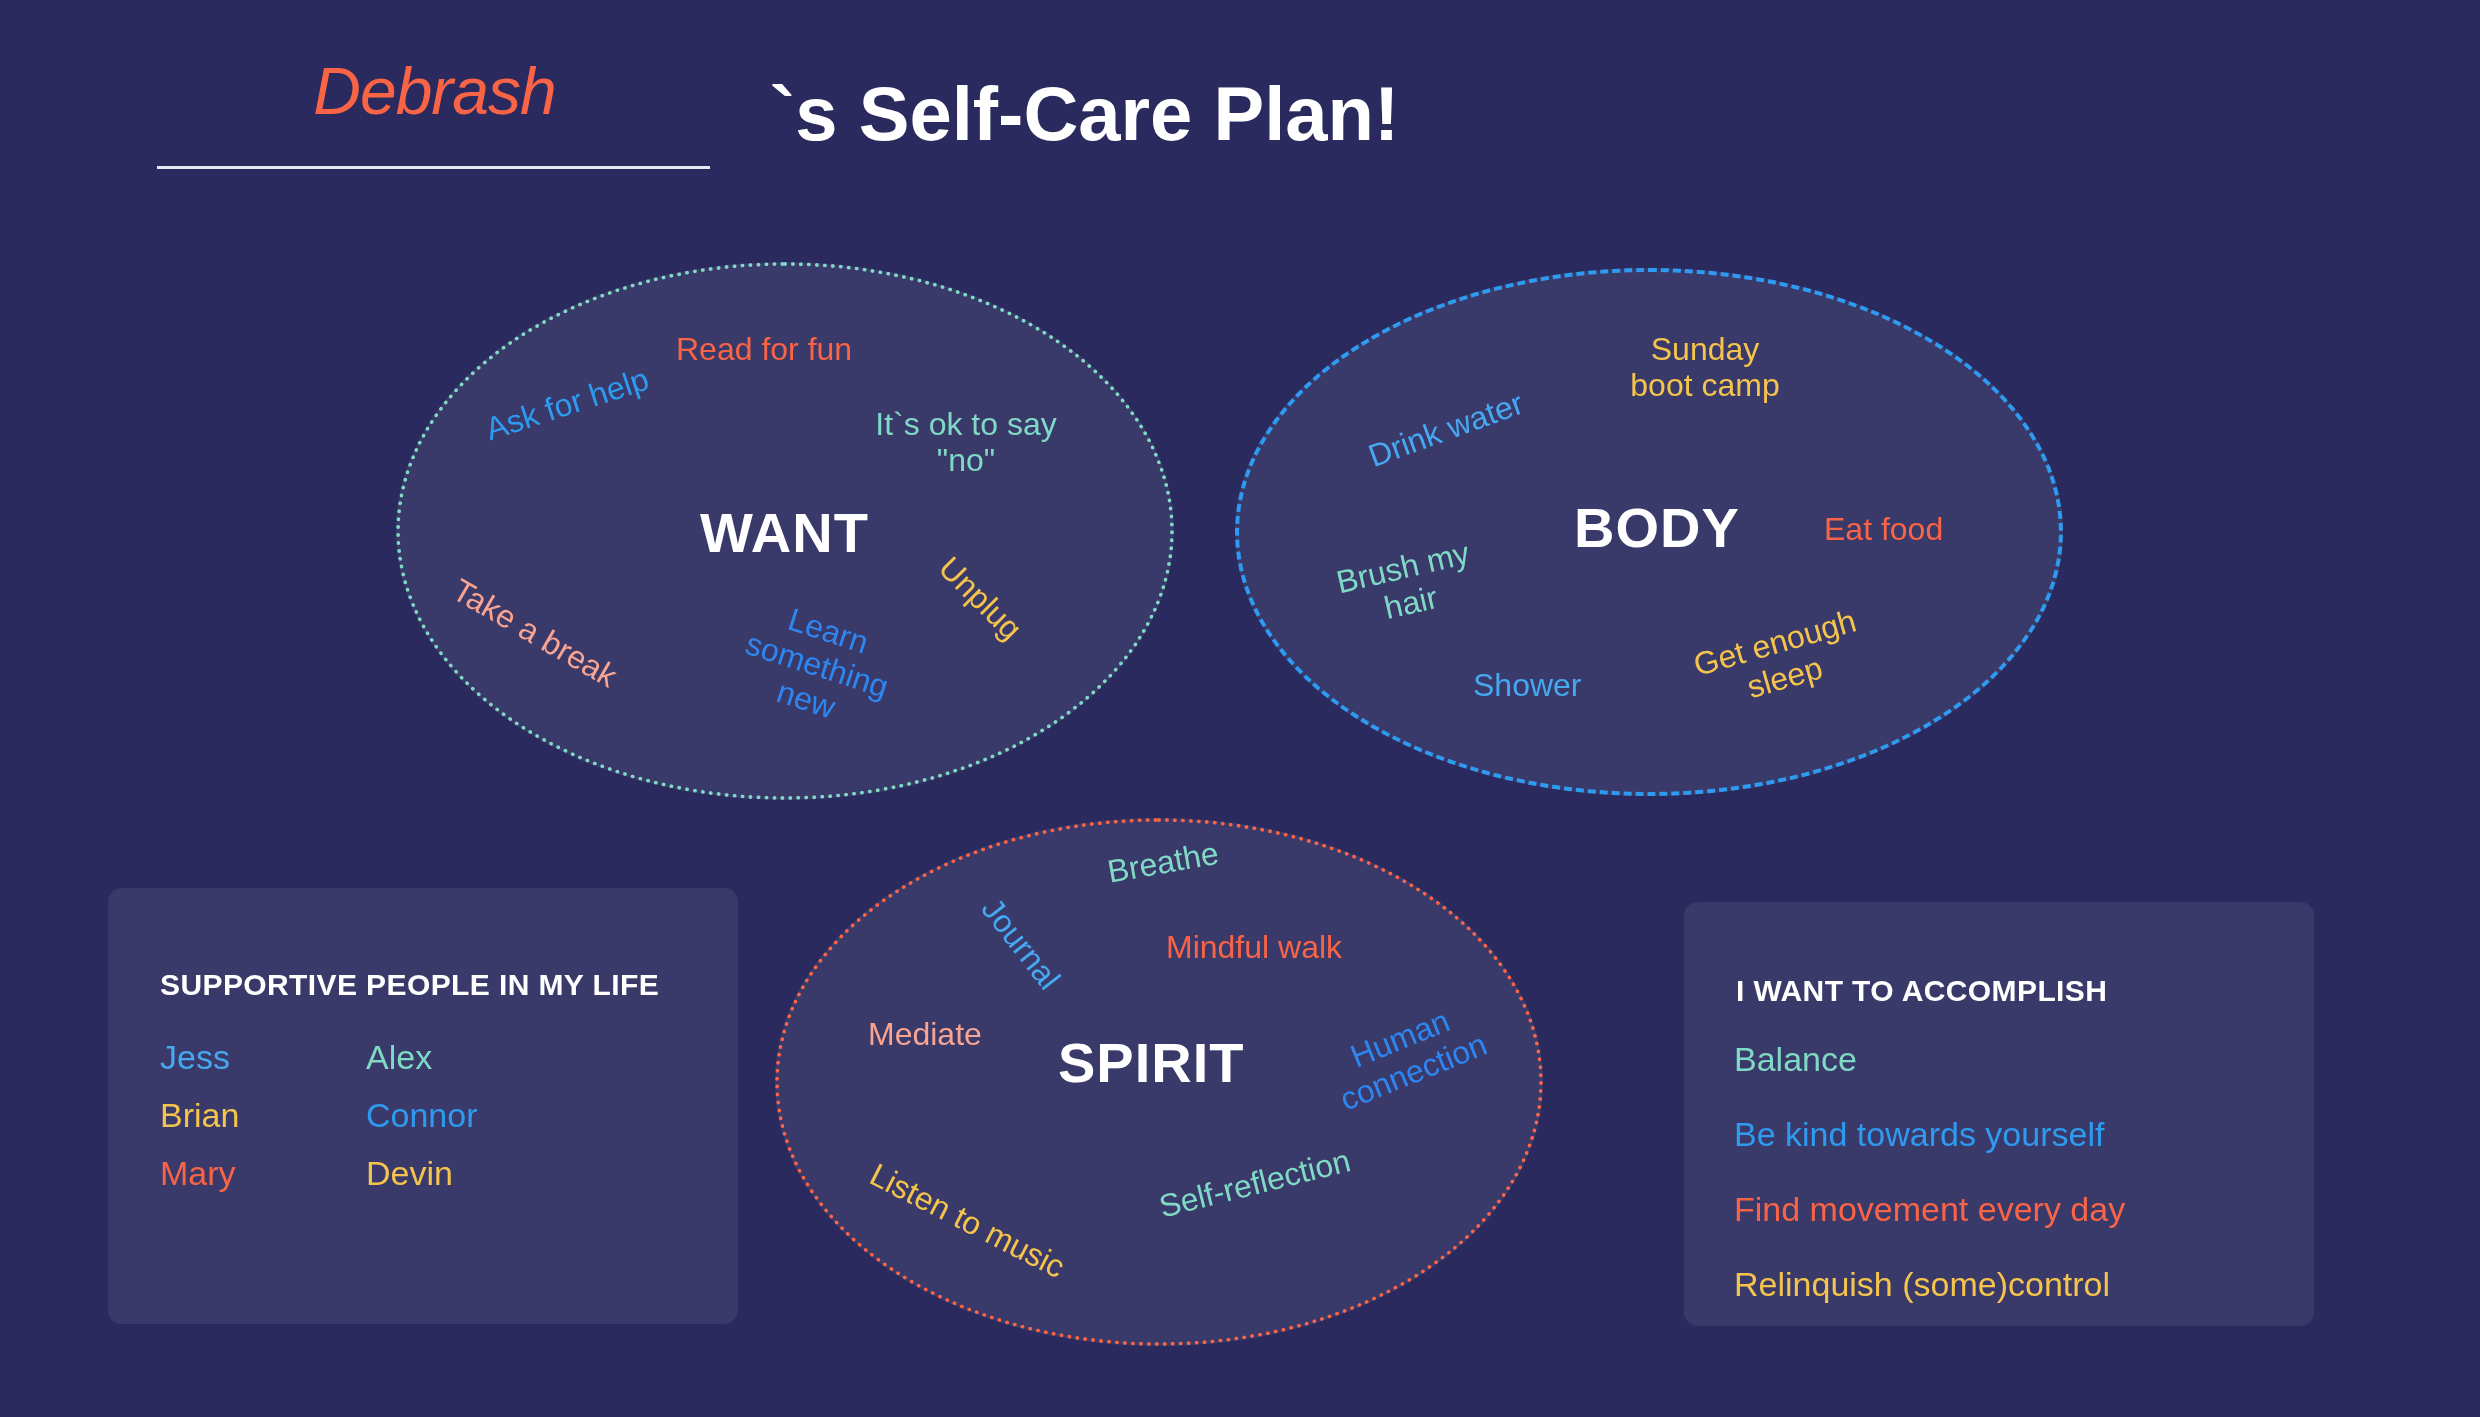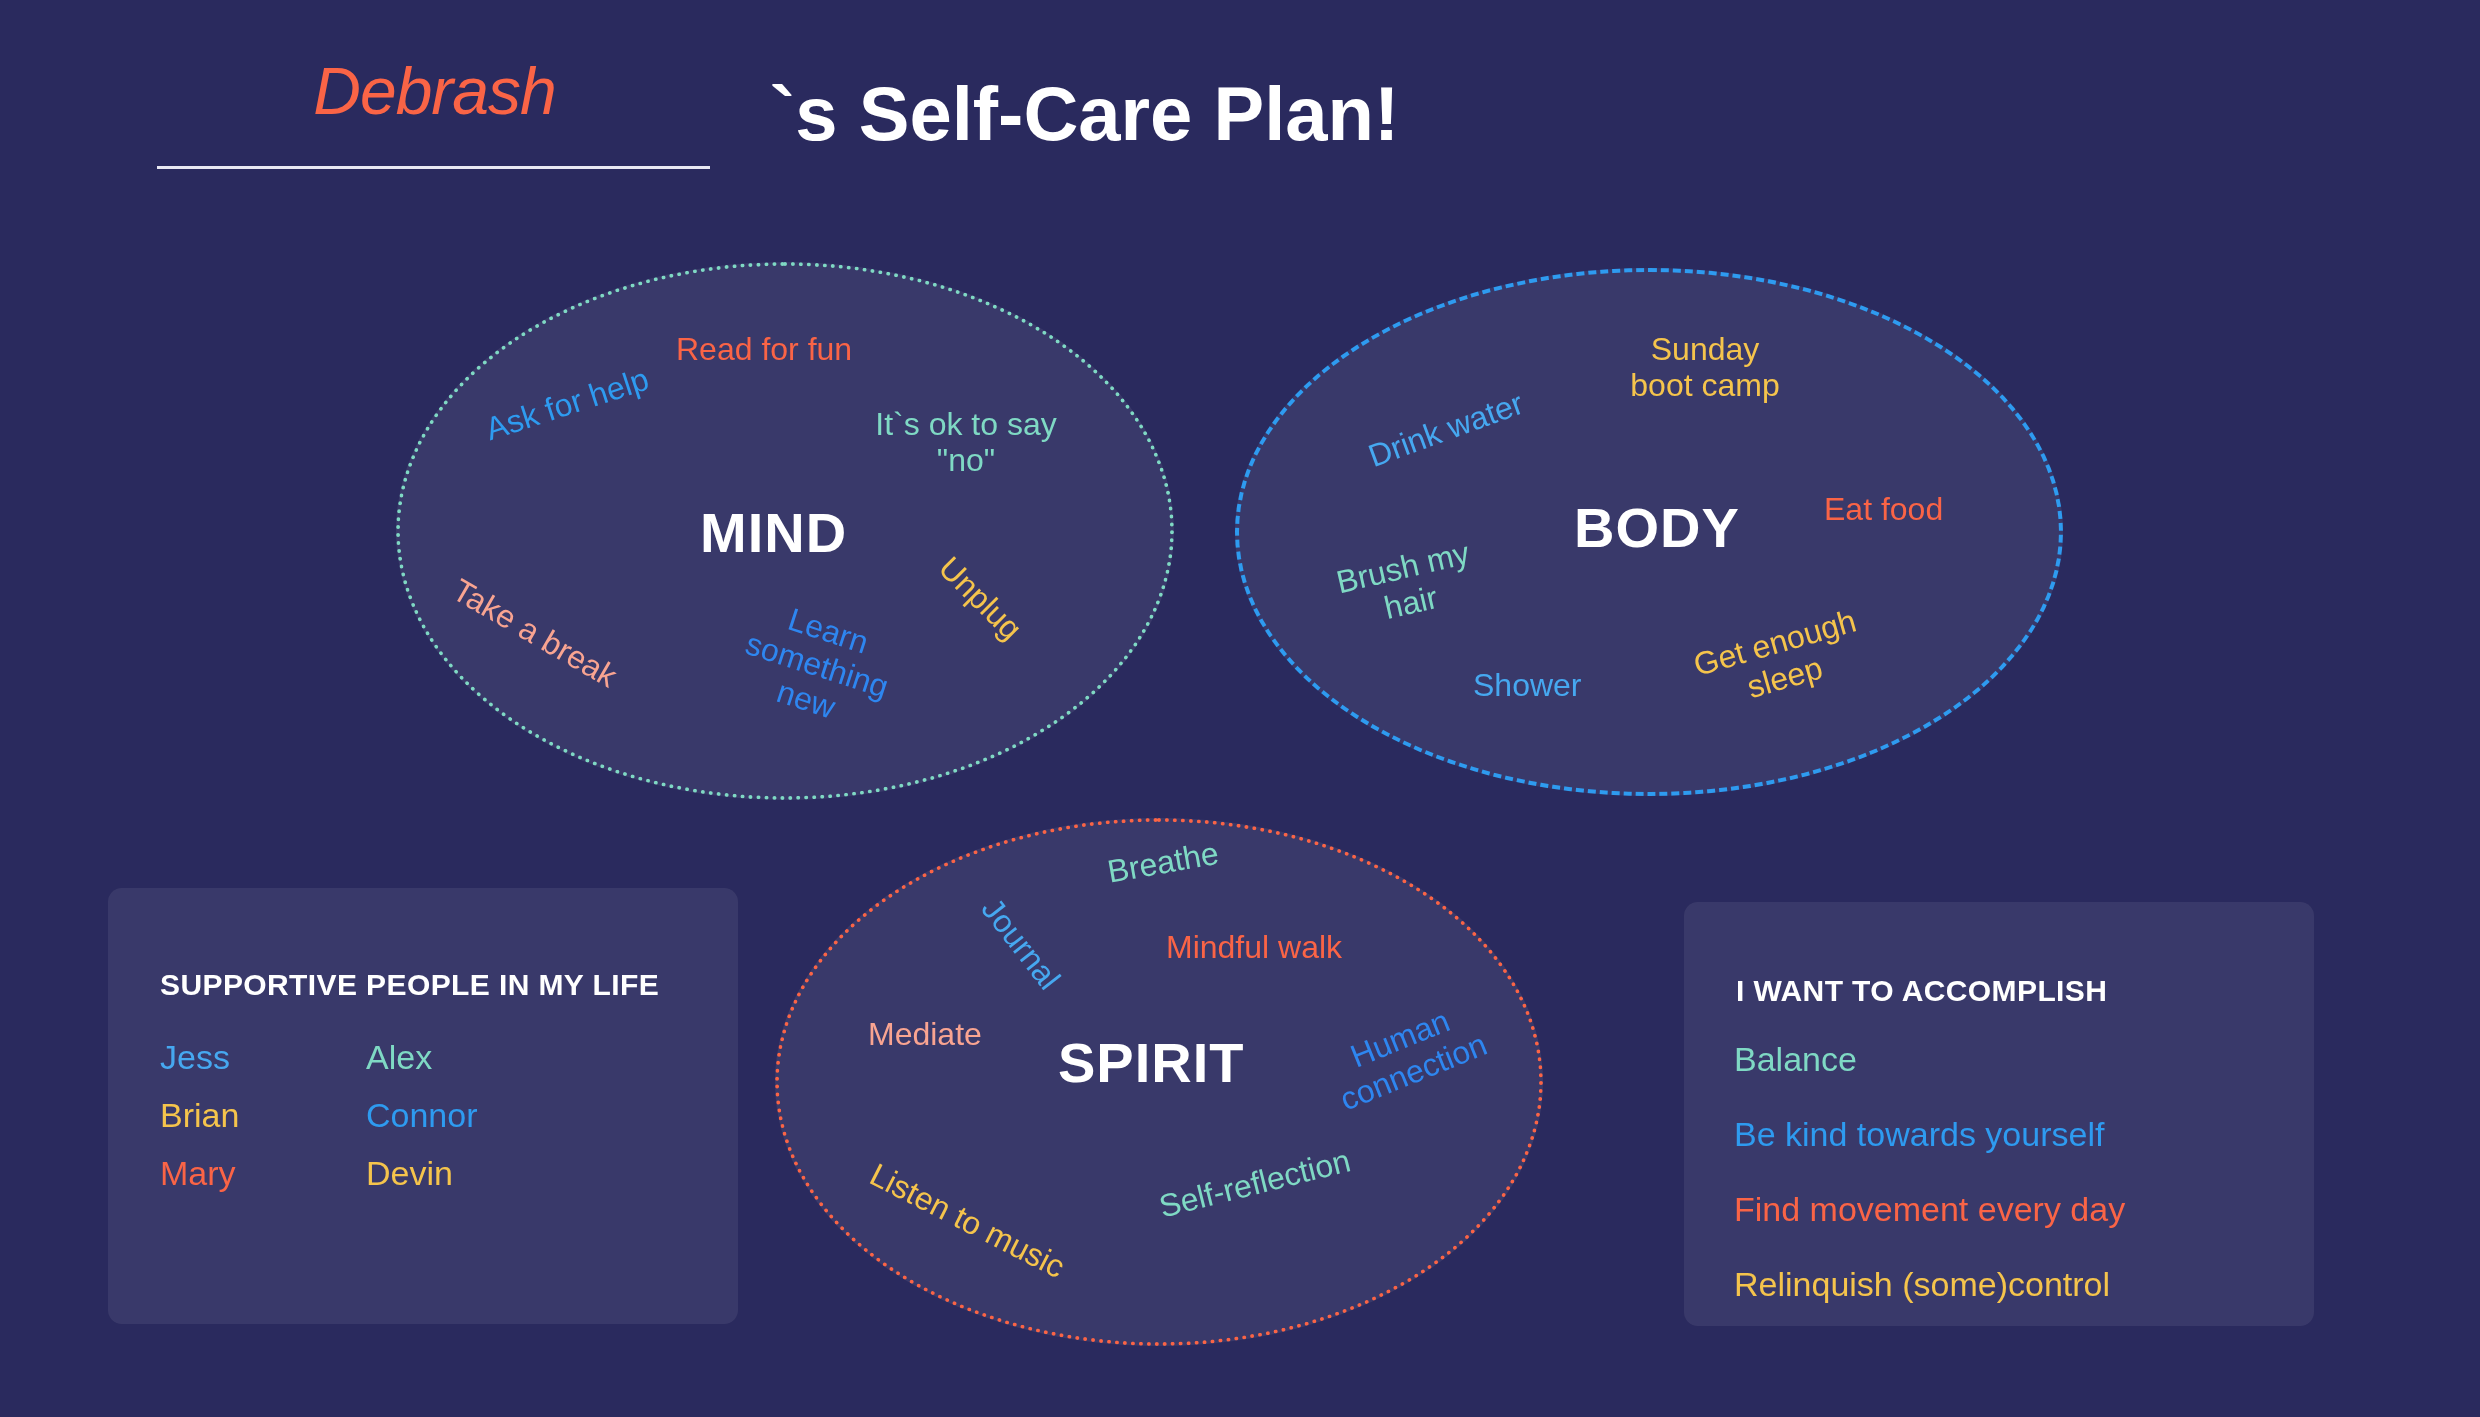--- a/index.html
+++ b/index.html
@@ -152,33 +152,33 @@
 
   <div id="header-row">
     <div id="name-wrap">
       <span id="owner-name" style="color: rgb(250, 100, 70);">Debrash</span>
     </div>
     <div id="name-rule" style="background: rgb(232, 232, 242);"></div>
     <div id="plan-title" style="color: rgb(255, 255, 255);">`s  Self-Care Plan!</div>
   </div>
 
   <div class="bubble" id="bubble-mind" style="border-color: rgb(127, 217, 196);"></div>
-  <div class="bubble-label" style="left:700px; top:500px;">MIND</div>
+  <div class="bubble-label" style="left:700px; top:500px;">WANT</div>
   <div class="tag" style="left: 676px; top: 332px; color: rgb(250, 100, 70);">Read for fun</div>
   <div class="tag" style="left: 487px; top: 413px; transform: rotate(-18deg); transform-origin: left center; color: rgb(46, 155, 240);">Ask for help</div>
   <div class="tag two-line" style="left: 856px; top: 407px; width: 220px; color: rgb(127, 217, 196);"><span>It`s ok to say</span><br><span>"no"</span></div>
   <div class="tag" style="left: 455px; top: 570px; transform: rotate(30deg); transform-origin: left center; color: rgb(249, 164, 145);">Take a break</div>
   <div class="tag two-line" style="left: 722px; top: 612px; width: 190px; transform: rotate(18deg); transform-origin: center center; color: rgb(46, 134, 240);"><span>Learn</span><br><span>something</span><br><span>new</span></div>
   <div class="tag" style="left: 944px; top: 545px; transform: rotate(45deg); transform-origin: left center; color: rgb(245, 196, 76);">Unplug</div>
 
   <div class="bubble" id="bubble-body" style="border-color: rgb(46, 155, 240);"></div>
   <div class="bubble-label" style="left:1574px; top:495px;">BODY</div>
   <div class="tag two-line" style="left: 1590px; top: 332px; width: 230px; color: rgb(245, 196, 76);"><span>Sunday</span><br><span>boot camp</span></div>
   <div class="tag" style="left: 1370px; top: 440px; transform: rotate(-20deg); transform-origin: left center; color: rgb(70, 168, 240);">Drink water</div>
-  <div class="tag" style="left: 1824px; top: 492px; color: rgb(250, 100, 70);">Eat food</div>
+  <div class="tag" style="left: 1824px; top: 512px; color: rgb(250, 100, 70);">Eat food</div>
   <div class="tag two-line" style="left: 1312px; top: 550px; width: 190px; transform: rotate(-13deg); transform-origin: center center; color: rgb(127, 217, 196);"><span>Brush my</span><br><span>hair</span></div>
   <div class="tag" style="left: 1473px; top: 668px; color: rgb(70, 168, 240);">Shower</div>
   <div class="tag two-line" style="left: 1660px; top: 625px; width: 240px; transform: rotate(-16deg); transform-origin: center center; color: rgb(245, 196, 76);"><span>Get enough</span><br><span>sleep</span></div>
 
   <div class="bubble" id="bubble-spirit" style="border-color: rgb(250, 100, 70);"></div>
   <div class="bubble-label" style="left:1058px; top:1030px;">SPIRIT</div>
   <div class="tag" style="left: 1108px; top: 855px; transform: rotate(-10deg); transform-origin: left center; color: rgb(127, 217, 196);">Breathe</div>
   <div class="tag" style="left: 988px; top: 885px; transform: rotate(52deg); transform-origin: left center; color: rgb(70, 168, 240);">Journal</div>
   <div class="tag" style="left: 1166px; top: 930px; color: rgb(250, 100, 70);">Mindful walk</div>
   <div class="tag" style="left: 868px; top: 1017px; color: rgb(249, 164, 145);">Mediate</div>

